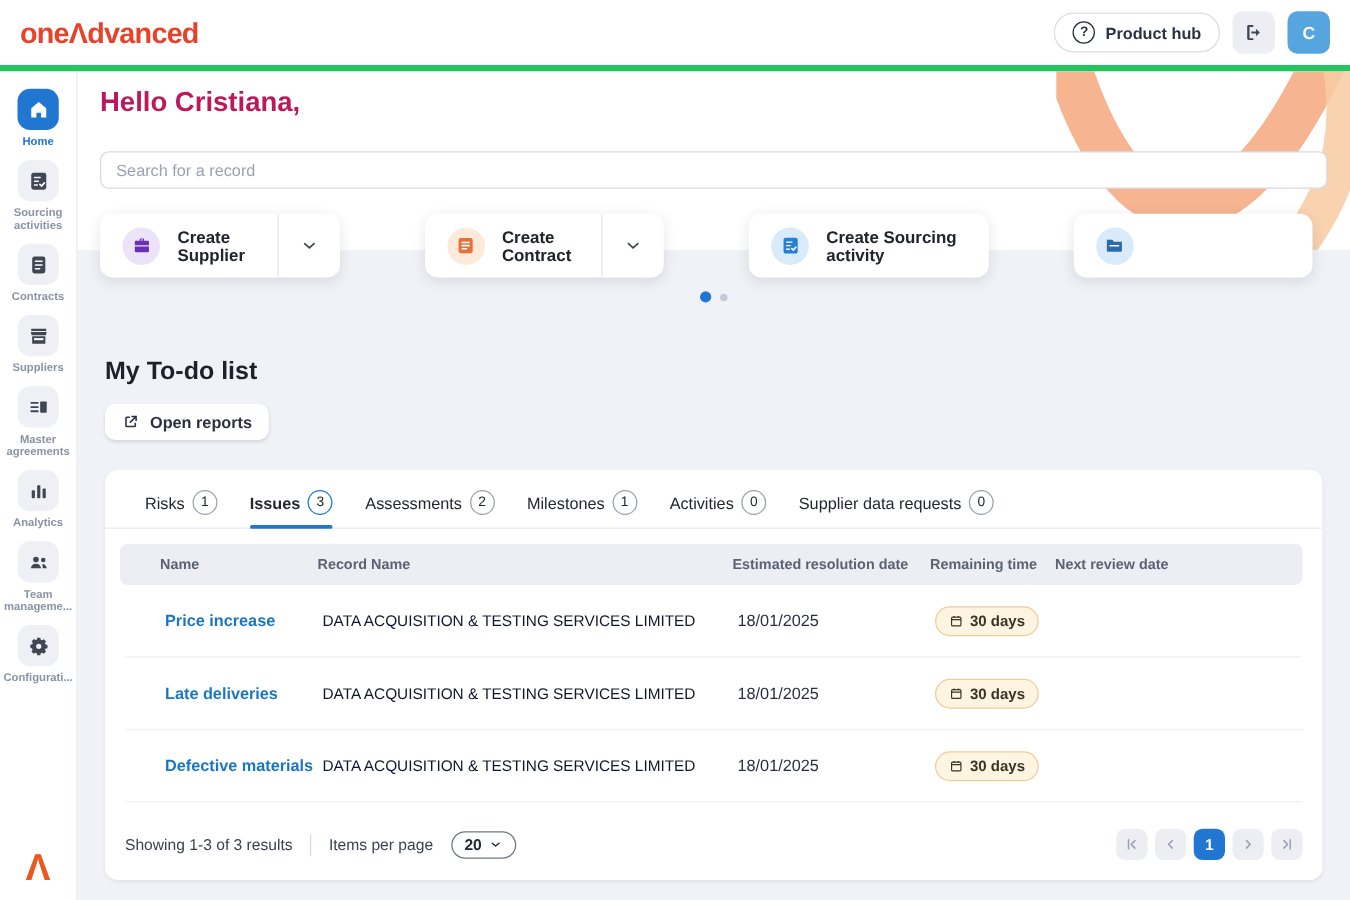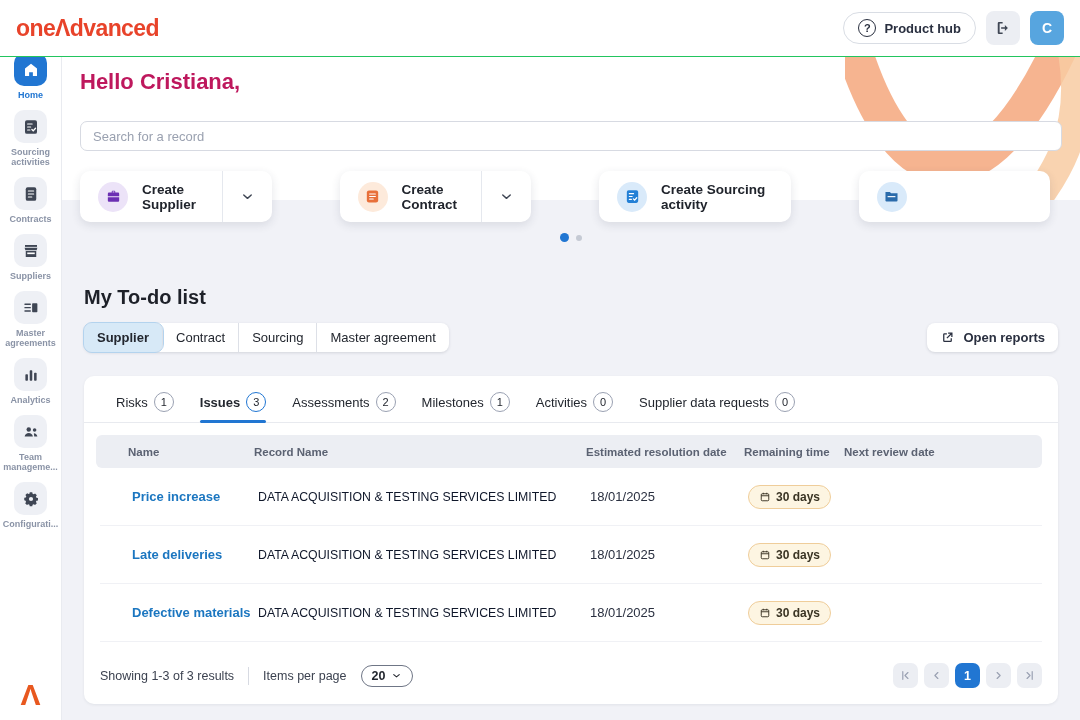--- a/index.html
+++ b/index.html
@@ -2,38 +2,38 @@
 <html><head>
 <meta charset="utf-8">
 <title>oneAdvanced</title>
 <style>
   * { margin:0; padding:0; box-sizing:border-box; }
   html,body { width:1080px; height:720px; overflow:hidden; background:#f1f2f7;
               font-family:"Liberation Sans", sans-serif; }
 
   
   .header { position:absolute; top:0; left:0; right:0; height:57px; background:#fff;
-            border-bottom:1px solid #22c55e; display:flex; align-items:center;
+            border-bottom:5px solid #22c55e; display:flex; align-items:center;
             justify-content:space-between; padding:0 16px; z-index:20; }
   .logo { font-size:23px; font-weight:bold; color:#e8432a; letter-spacing:-0.6px; cursor:pointer; }
   .header-right { display:flex; align-items:center; gap:10px; }
   .product-hub { display:flex; align-items:center; gap:8px; border:1px solid #d9dde4;
                  border-radius:18px; padding:6px 14px; font-size:13px; font-weight:bold;
                  color:#2a3040; background:#fff; cursor:pointer; }
   .help-circle { width:18px; height:18px; border:1.7px solid #2a3040; border-radius:50%;
                  display:flex; align-items:center; justify-content:center;
                  font-size:11px; font-weight:bold; color:#2a3040; }
   .icon-btn { width:34px; height:34px; border-radius:8px; background:#eceef3; color:#3f4654;
               display:flex; align-items:center; justify-content:center; cursor:pointer; }
   .avatar { width:34px; height:34px; border-radius:8px; background:#57a5df; color:#fff;
             font-size:14px; font-weight:bold; display:flex; align-items:center;
             justify-content:center; cursor:pointer; }
 
   
-  .sidebar { position:absolute; top:39px; left:0; bottom:0; width:62px; background:#fff;
+  .sidebar { position:absolute; top:57px; left:0; bottom:0; width:62px; background:#fff;
              border-right:1px solid #e9ebf0; display:flex; flex-direction:column;
              align-items:center; padding-top:14px; z-index:15; }
   .side-item { display:flex; flex-direction:column; align-items:center; width:60px;
                margin-bottom:10px; cursor:pointer; }
   .side-tile { width:33px; height:33px; border-radius:10px; background:#eef0f5; color:#3f4654;
                display:flex; align-items:center; justify-content:center; }
   .side-item.active .side-tile { background:#2176d2; color:#fff; }
   .side-label { font-size:9px; font-weight:bold; color:#8a93a6; text-align:center;
                 margin-top:4px; line-height:10px; }
   .side-item.active .side-label { color:#2176d2; }
@@ -295,26 +295,20 @@
   </div>
 
   <div class="dots">
     <span class="dot1"></span>
     <span class="dot2"></span>
   </div>
 
   <div class="todo-title">My To-do list</div>
 
   <div class="tabs-row">
-    <div class="seg">
-      <div class="seg-tab active">Supplier</div>
-      <div class="seg-tab">Contract</div>
-      <div class="seg-tab">Sourcing</div>
-      <div class="seg-tab">Master agreement</div>
-    </div>
     <div class="open-reports">
       <svg width="15" height="15" viewBox="0 0 24 24">
         <path d="M5 7a2 2 0 0 1 2-2h4v2H7v10h10v-4h2v4a2 2 0 0 1-2 2H7a2 2 0 0 1-2-2z" fill="currentColor"></path>
         <path d="M13 4h7v7h-2V7.4l-6.3 6.3-1.4-1.4L16.6 6H13z" fill="currentColor"></path>
       </svg>
       <span>Open reports</span>
     </div>
   </div>
 
   <div class="panel">

